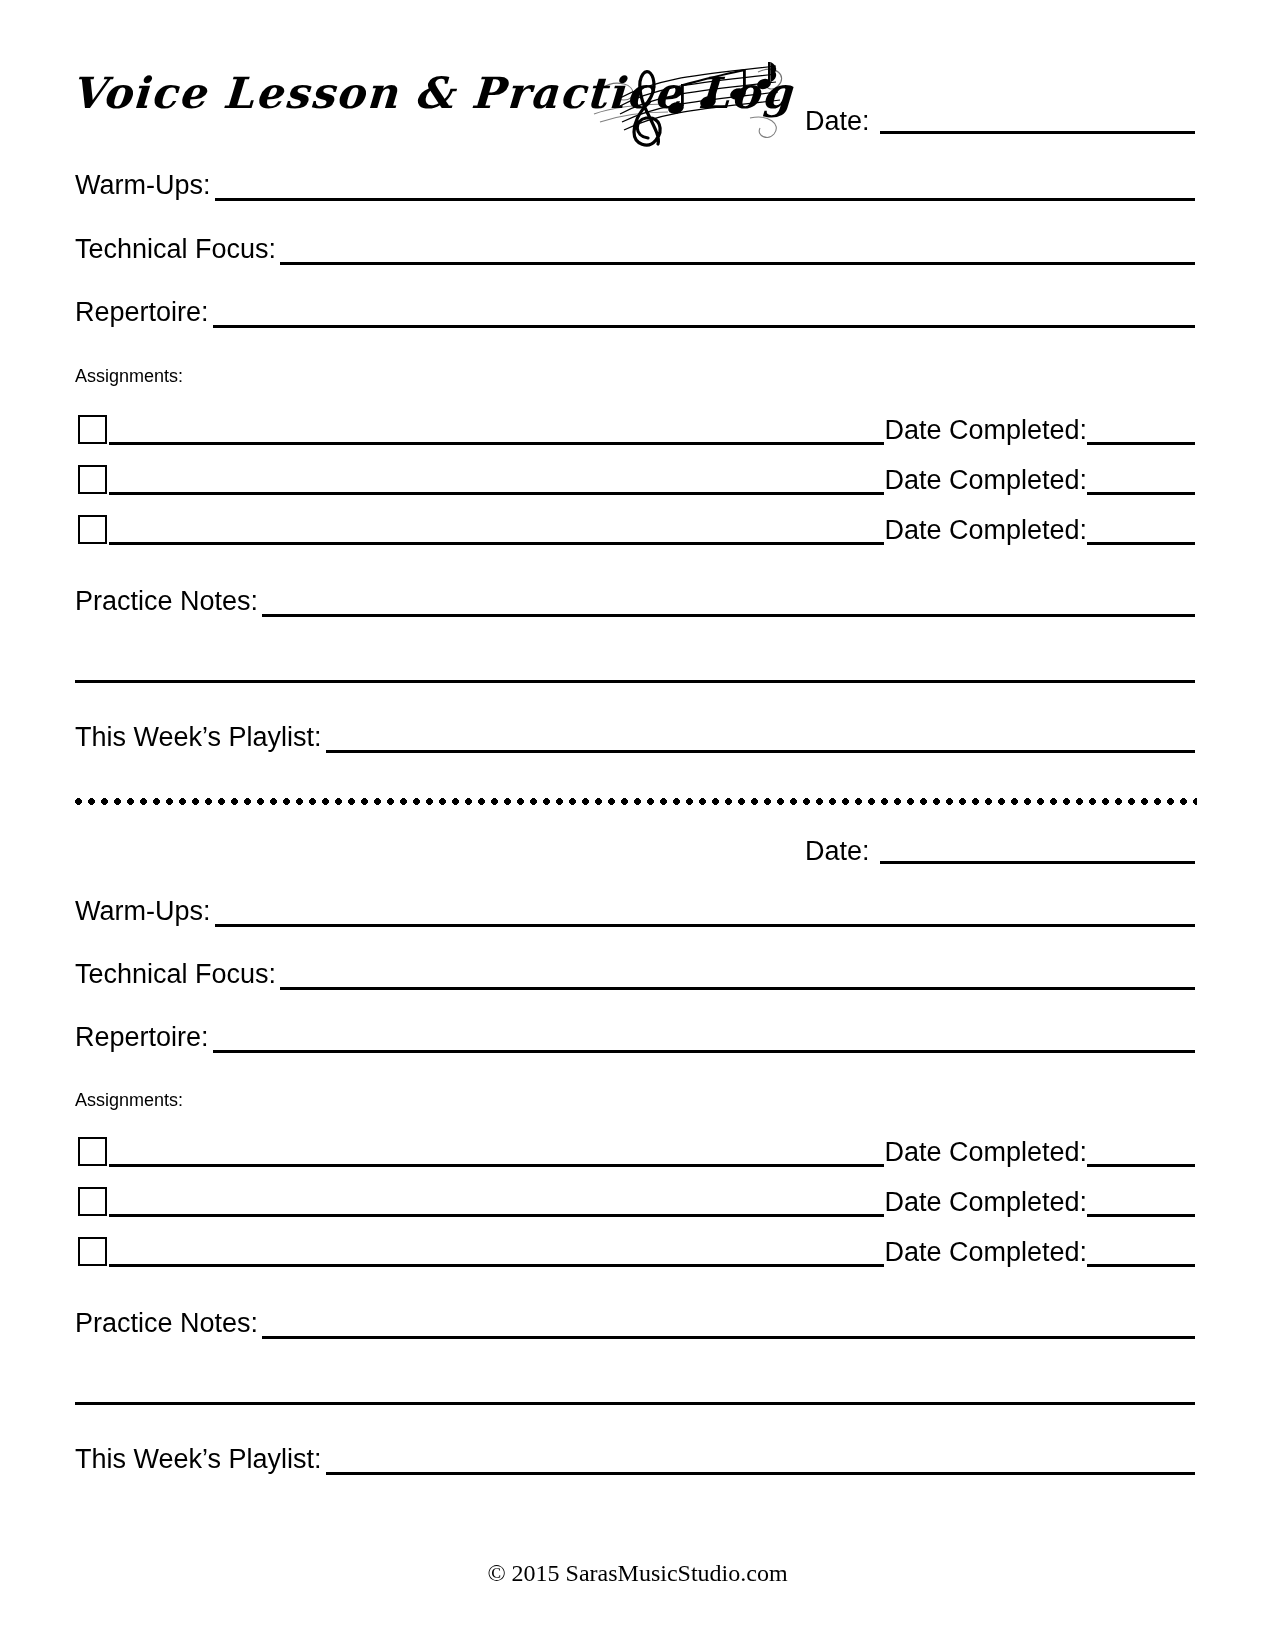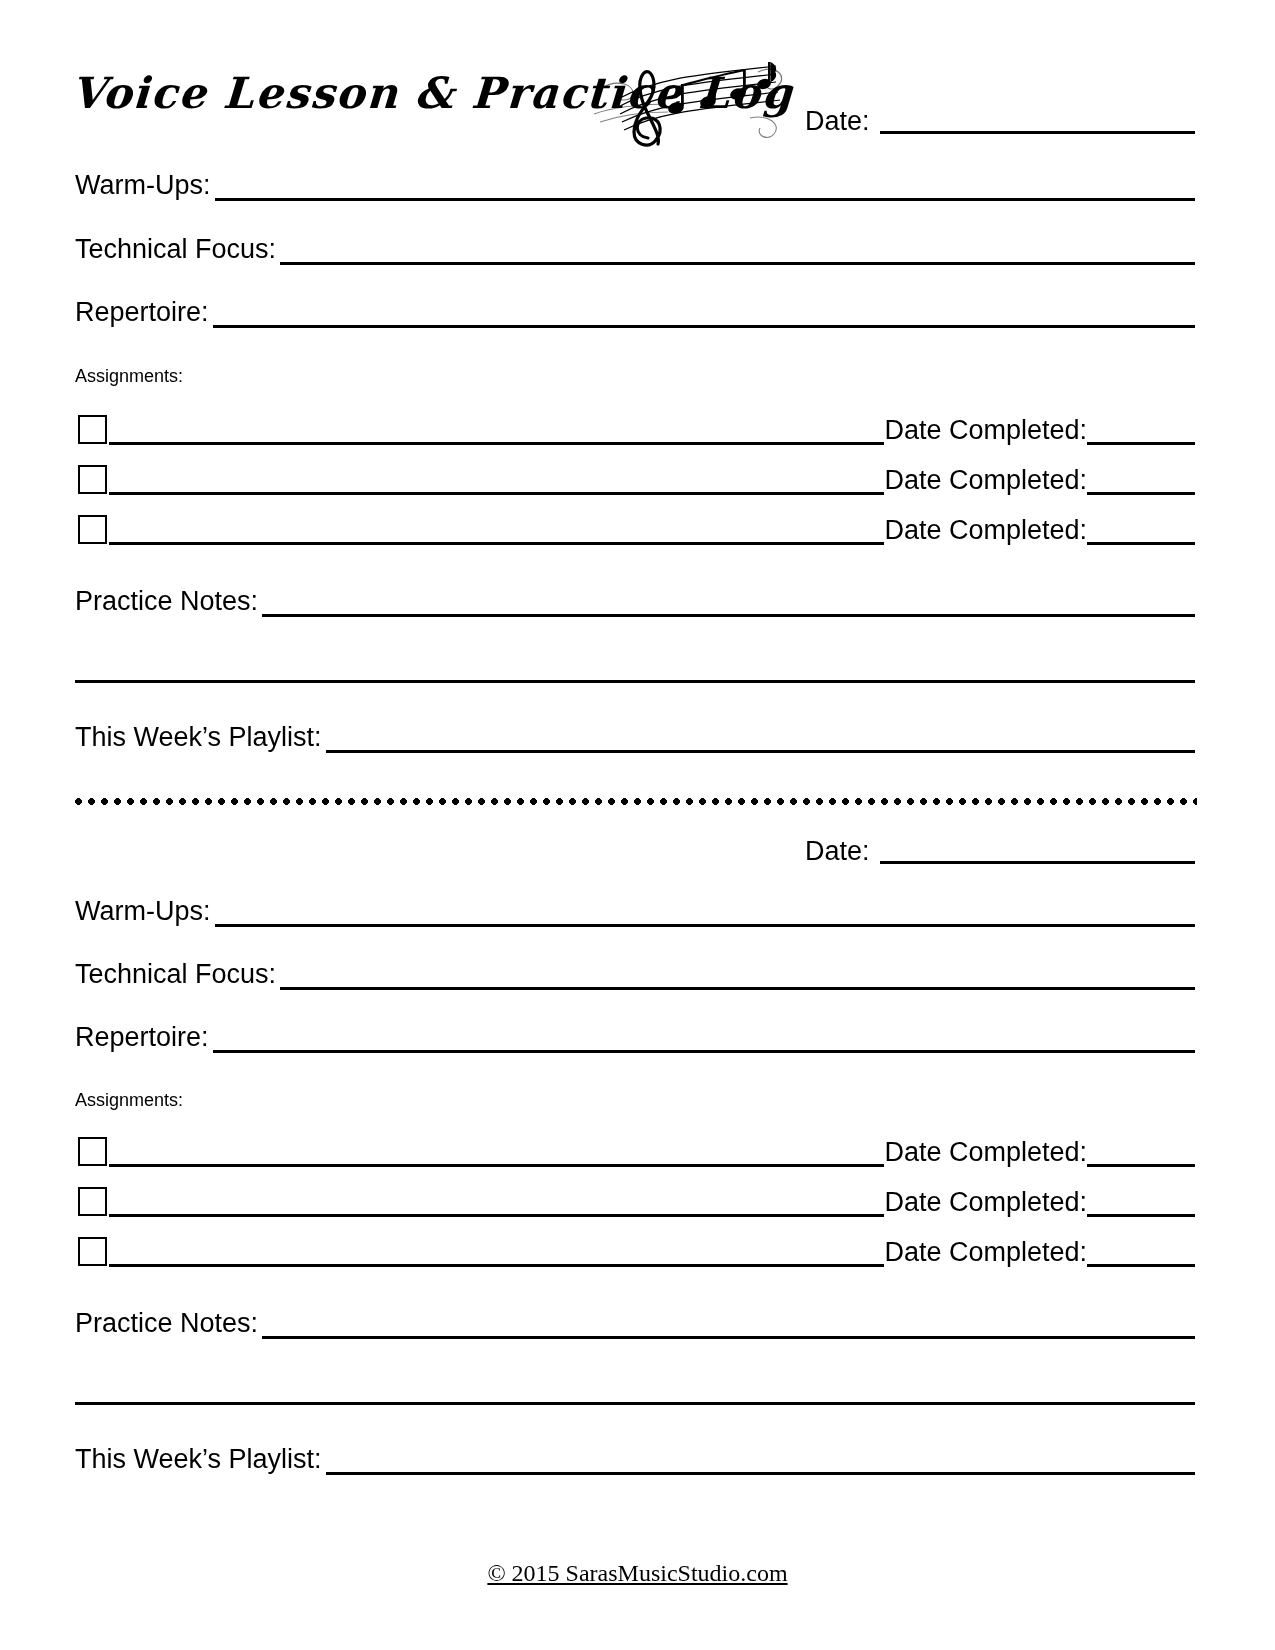--- a/index.html
+++ b/index.html
@@ -147,21 +147,20 @@
     background-position: 0 center;
   }
   .footer-text {
     position: absolute;
     left: 0;
     width: 1275px;
     text-align: center;
     font-family: "Liberation Serif", serif;
     font-size: 24px;
     color: #000;
-    text-decoration: underline;
   }
 </style>
 </head>
 <body>
 
 <div class="page">
 
   <div class="header">
     <div class="title">Voice Lesson &amp; Practice Log</div>
 

